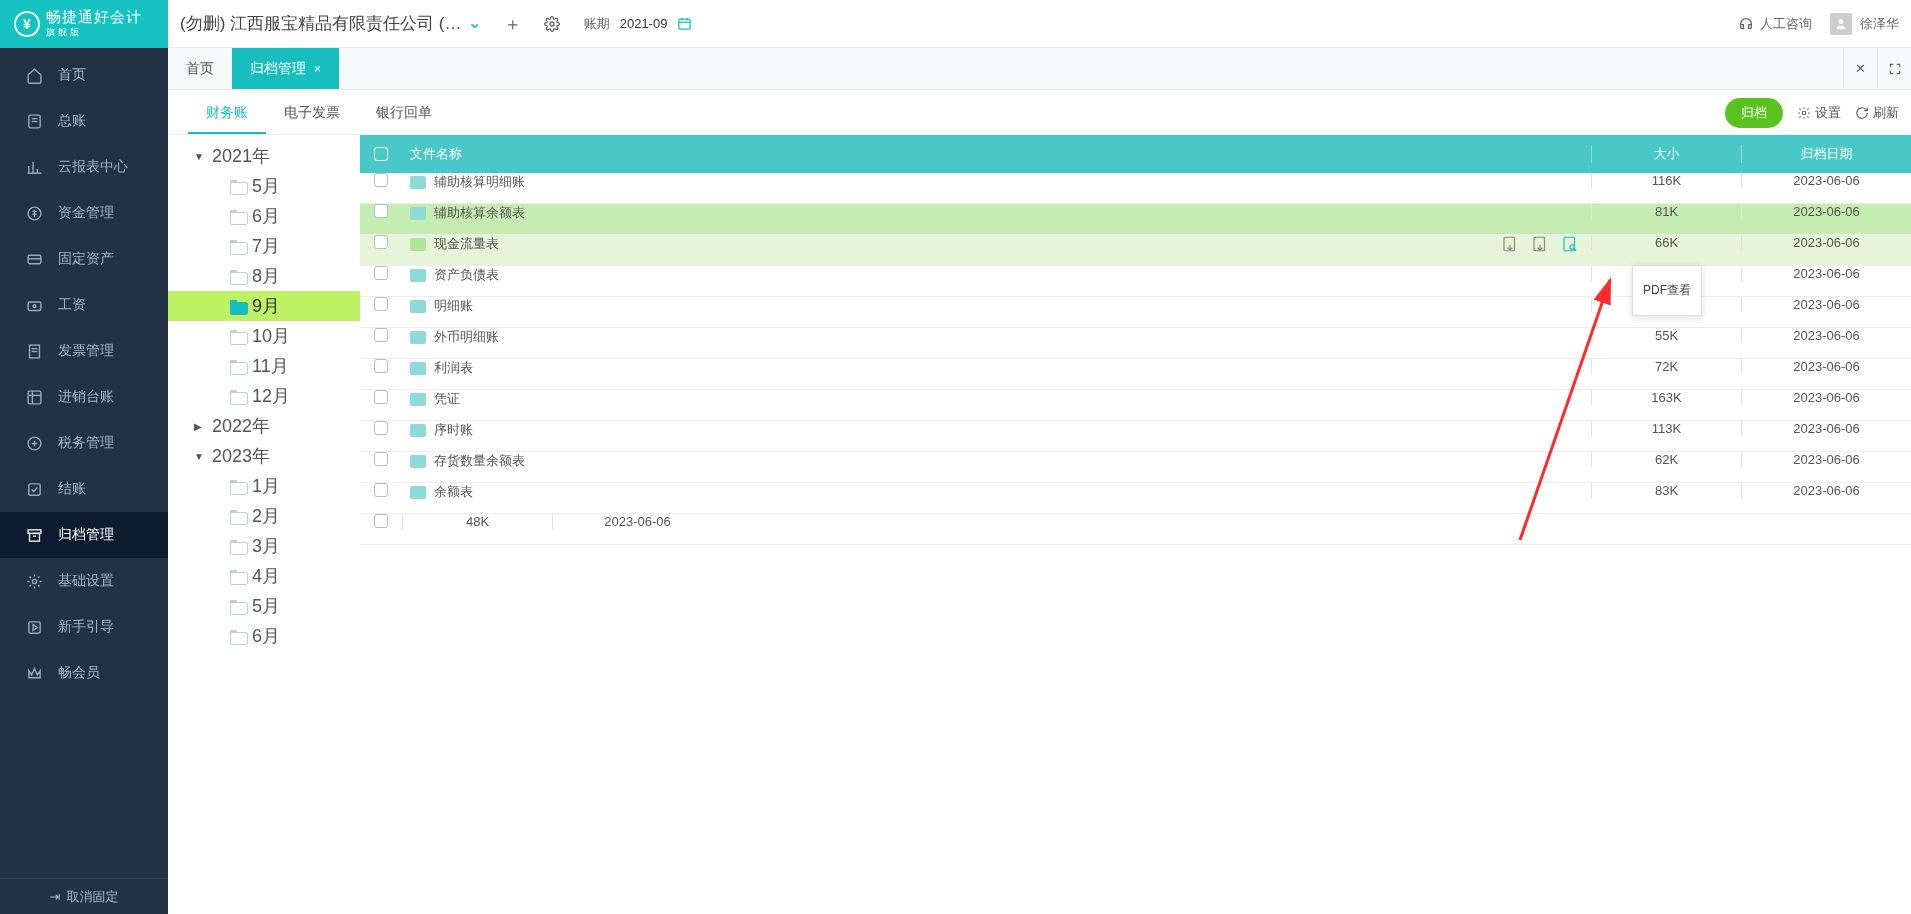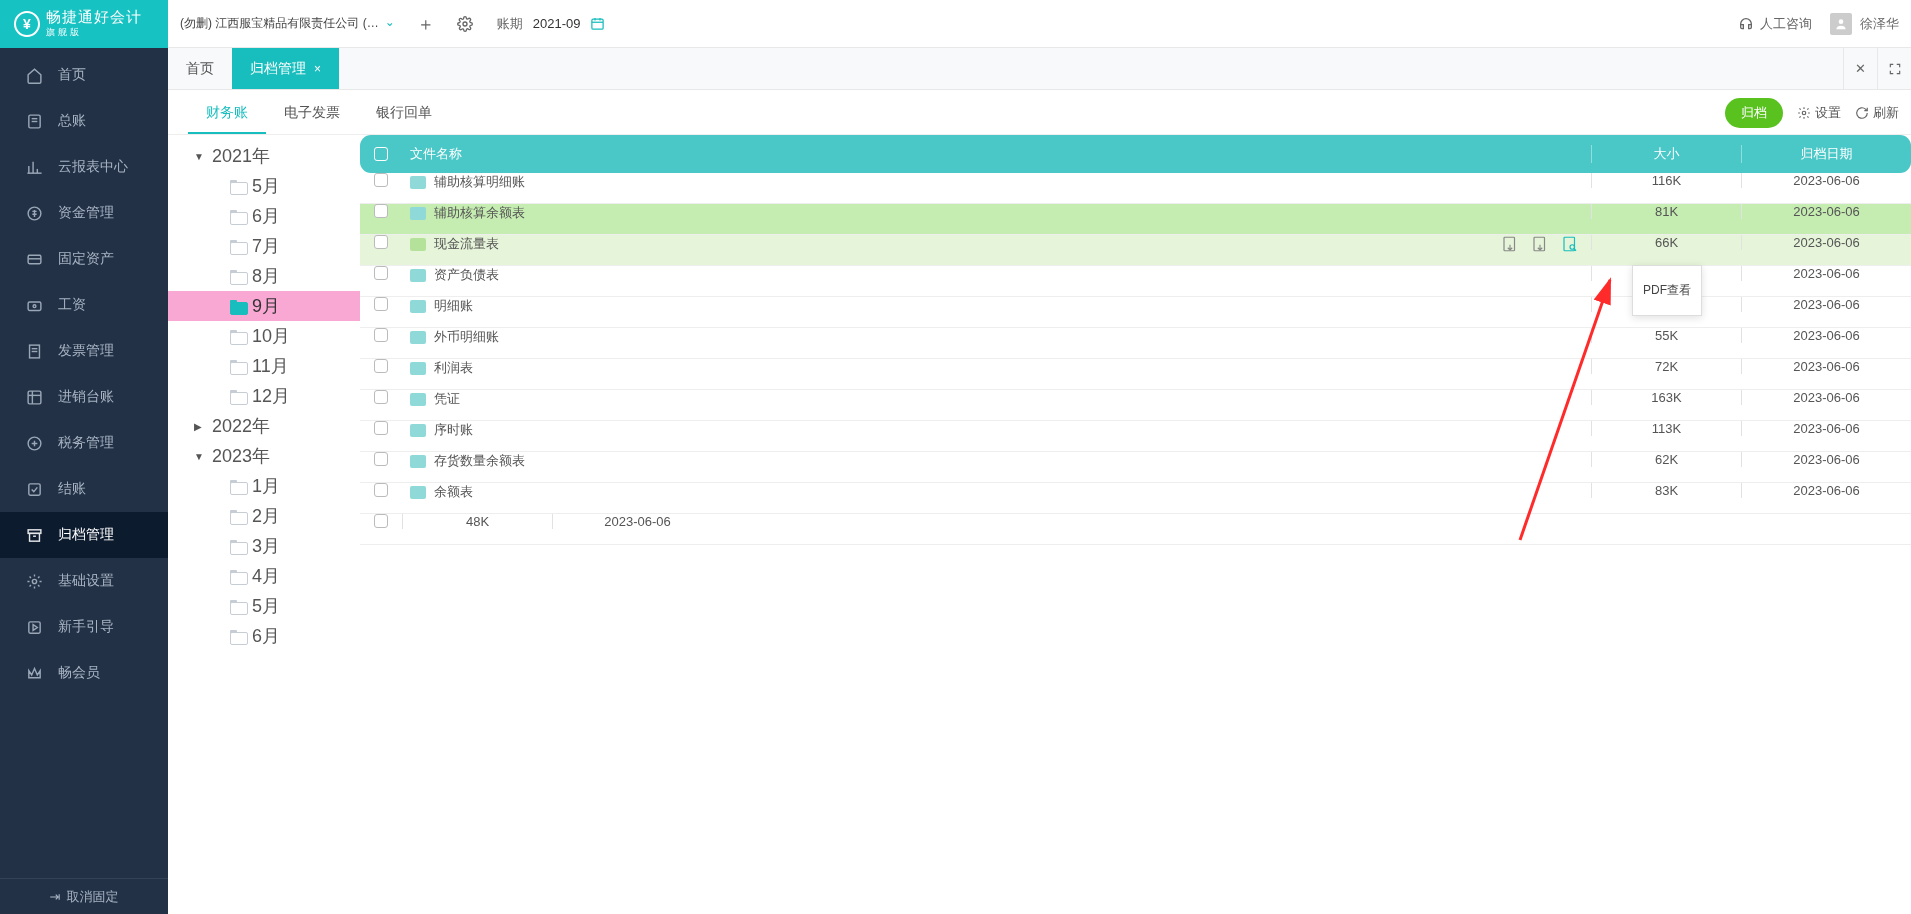--- a/index.html
+++ b/index.html
@@ -13,21 +13,21 @@
 .logo-sub { font-size: 9px; letter-spacing: 3px; opacity: .95; }
 .nav-list { flex: 1; padding-top: 4px; }
 .nav-item { height: 46px; display: flex; align-items: center; padding-left: 24px; cursor: pointer; font-size: 14px; }
 .nav-item .nav-icon { width: 20px; margin-right: 14px; opacity: .9; display: inline-flex; align-items: center; justify-content: center; }
 .nav-item.active { background: #0d1b2e; color: #fff; }
 .nav-bottom { height: 36px; display: flex; align-items: center; justify-content: center; border-top: 1px solid #344256; font-size: 13px; }
 .nav-bottom .pin-icon { margin-right: 6px; }
 
 
 .header { position: absolute; left: 168px; top: 0; right: 0; height: 48px; border-bottom: 1px solid #e8e8e8; display: flex; align-items: center; padding: 0 12px; }
-.company-sel { display: flex; align-items: flex-start; font-size: 12px; color: #444; }
+.company-sel { display: flex; align-items: flex-start; font-size: 17px; color: #444; }
 .company-sel .chev { color: #18bdbd; margin-left: 6px; }
 .hdr-icons { display: flex; align-items: center; gap: 22px; margin-left: 22px; color: #666; }
 .hdr-period-lbl { margin-left: 24px; color: #666; }
 .hdr-period-val { margin-left: 10px; color: #333; }
 .hdr-period-cal { margin-left: 10px; color: #18bdbd; }
 .header-right { margin-left: auto; display: flex; align-items: center; gap: 18px; color: #666; }
 .avatar { width: 22px; height: 22px; background: #ccc; border-radius: 2px; display: inline-flex; align-items: center; justify-content: center; color: #fff; }
 
 
 .tabstrip { position: absolute; left: 168px; top: 48px; right: 0; height: 42px; background: #f7f9fa; border-bottom: 1px solid #e8e8e8; display: flex; align-items: stretch; }
@@ -49,33 +49,33 @@
 .link-action { color: #555; font-size: 13px; display: inline-flex; align-items: center; gap: 4px; cursor: pointer; }
 
 
 .body-split { flex: 1; display: flex; border-top: 1px solid #eee; overflow: hidden; }
 
 
 .tree { width: 192px; padding: 6px 0; font-size: 18px; color: #555; overflow-y: auto; }
 .tree-node { height: 30px; display: flex; align-items: center; cursor: pointer; }
 .tree-node.year { padding-left: 26px; }
 .tree-node.month { padding-left: 62px; }
-.tree-node.active { background: #f9a8d4; color: #333; }
+.tree-node.active { background: #bef264; color: #333; }
 .tree-caret { width: 14px; display: inline-block; color: #555; font-size: 10px; margin-right: 4px; }
 .tree-node.collapsed .tree-caret::before { content: "▶"; }
 .tree-node.expanded .tree-caret::before { content: "▼"; }
 .folder-icon { width: 16px; height: 13px; display: inline-block; margin-right: 6px; position: relative; }
 .folder-icon::before { content: ""; position: absolute; left: 0; top: 2px; width: 16px; height: 11px; border: 1px solid #c7cdd4; border-radius: 2px; background: #fff; }
 .folder-icon.open::before { background: #18bdbd; border-color: #18bdbd; }
 .folder-icon::after { content: ""; position: absolute; left: 0; top: 0; width: 7px; height: 3px; background: #c7cdd4; border-radius: 1px 1px 0 0; }
 .folder-icon.open::after { background: #18bdbd; }
 
 
 .table-wrap { flex: 1; display: flex; flex-direction: column; }
-.thead { height: 38px; background: #4ac7c7; color: #fff; display: flex; align-items: center; font-size: 13px; border-radius: 11px; }
+.thead { height: 38px; background: #4ac7c7; color: #fff; display: flex; align-items: center; font-size: 13px; }
 .col-chk { width: 42px; display: flex; align-items: center; justify-content: center; }
 .col-name { flex: 1; display: flex; align-items: center; padding-left: 8px; }
 .col-size { width: 150px; text-align: center; border-left: 1px solid #e2e2e2; }
 .col-date { width: 170px; text-align: center; border-left: 1px solid #e2e2e2; }
 .thead .col-size, .thead .col-date { border-left-color: rgba(255,255,255,.4); }
 .tbody { flex: 1; overflow-y: auto; }
 .trow { height: 31px; display: flex; align-items: flex-start; border-bottom: 1px solid #eee; font-size: 13px; color: #555; position: relative; }
 .trow.selected { background: #c5ecb1; }
 .trow.hover { background: #e6f5d9; }
 .trow .col-name { gap: 8px; }

